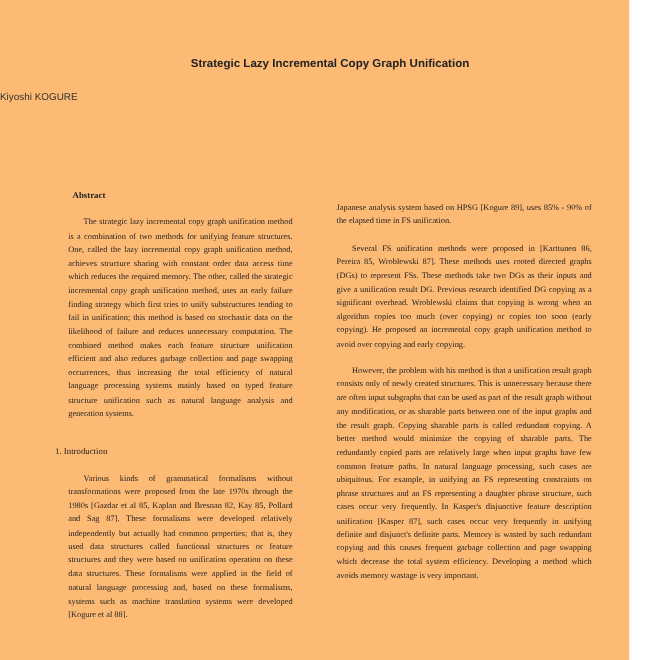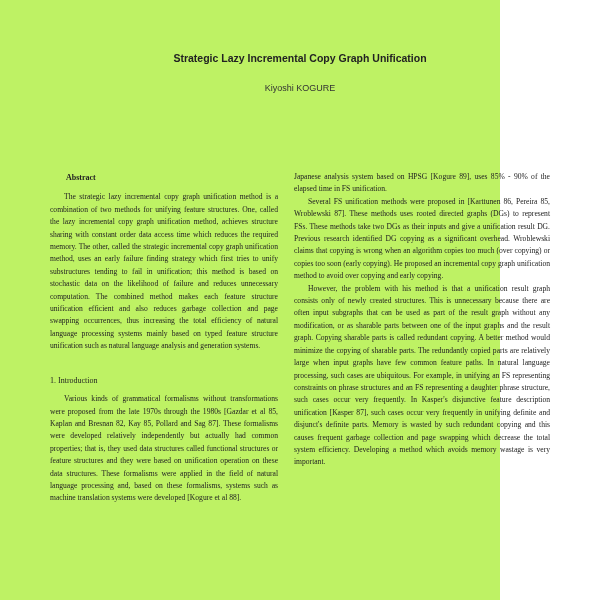--- a/index.html
+++ b/index.html
@@ -1,28 +1,28 @@
 <!DOCTYPE html>
 <html><head>
 <meta charset="utf-8">
 <style>
   html, body { margin:0; padding:0; background:#ffffff; }
   body { width:600px; height:600px; overflow:hidden; position:relative; color:#1a1a1a; }
-  .page { position:absolute; left:0; top:0; width:500px; height:600px; background:#bef264; }
+  .page { position:absolute; left:0; top:0; width:572px; height:600px; background:#fdba74; }
   .title { position:absolute; left:0; width:600px; top:52px; text-align:center;
     font-family:"Liberation Sans", sans-serif; font-weight:bold; font-size:10.5px; color:#222; }
-  .author { position:absolute; left:0; width:600px; top:83px; text-align:center;
+  .author { position:absolute; left:0; width:600px; top:83px; text-align:left;
     font-family:"Liberation Sans", sans-serif; font-size:9px; color:#333; }
   .affil { position:absolute; left:0; width:600px; top:107px; text-align:center;
     font-family:"Liberation Sans", sans-serif; font-size:8px; line-height:12.5px; color:#333; }
   .col { position:absolute; top:172px; font-family:"Liberation Serif", serif; font-size:7.6px;
     line-height:12.4px; color:#222; text-align:justify; }
   .col.left { left:50px; width:228px; }
   .col.right { left:294px; width:256px; top:171px; }
-  .col p { margin:0; text-indent:14px; }
+  .col p { margin:12px; text-indent:14px; }
   .col p.noindent { text-indent:0; }
   .heading { font-family:"Liberation Serif", serif; font-weight:bold; font-size:8px; margin:0 0 7px 16px; }
   .sec { font-family:"Liberation Serif", serif; font-size:8px; margin:22px 0 6px 0; }
 </style>
 </head>
 <body>
 
 <div class="page">
   <div class="title">Strategic Lazy Incremental Copy Graph Unification</div>
   <div class="author">Kiyoshi KOGURE</div>

